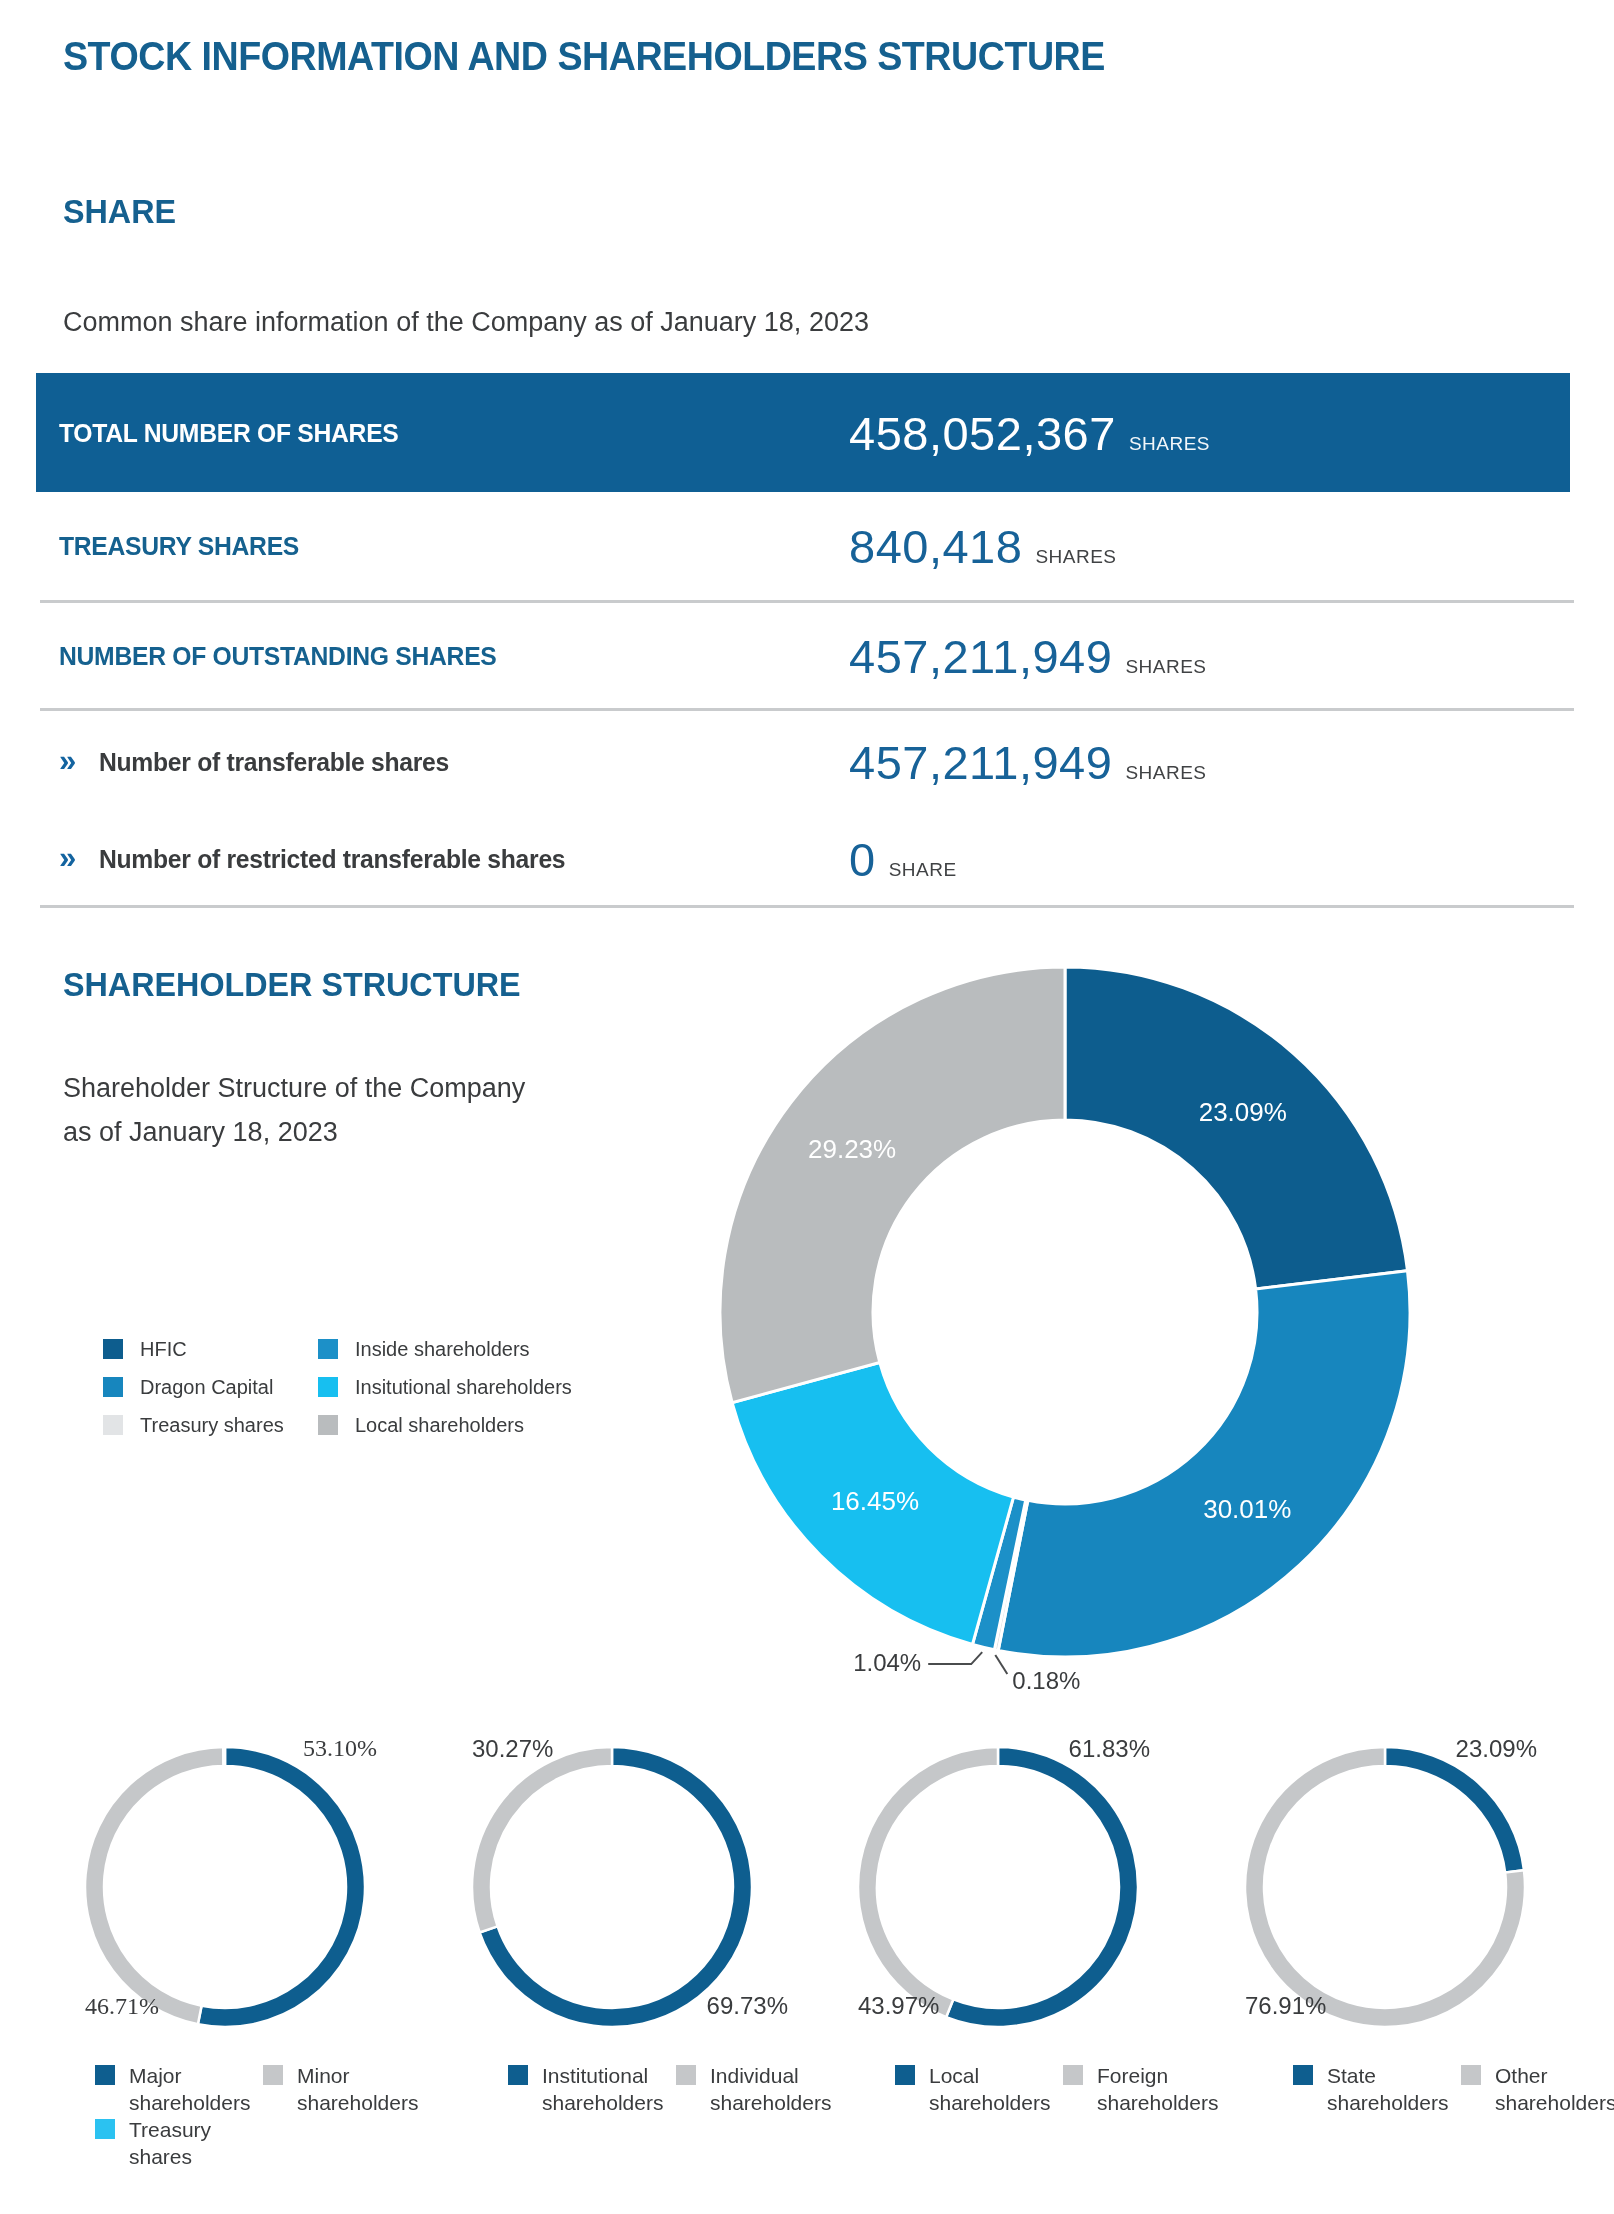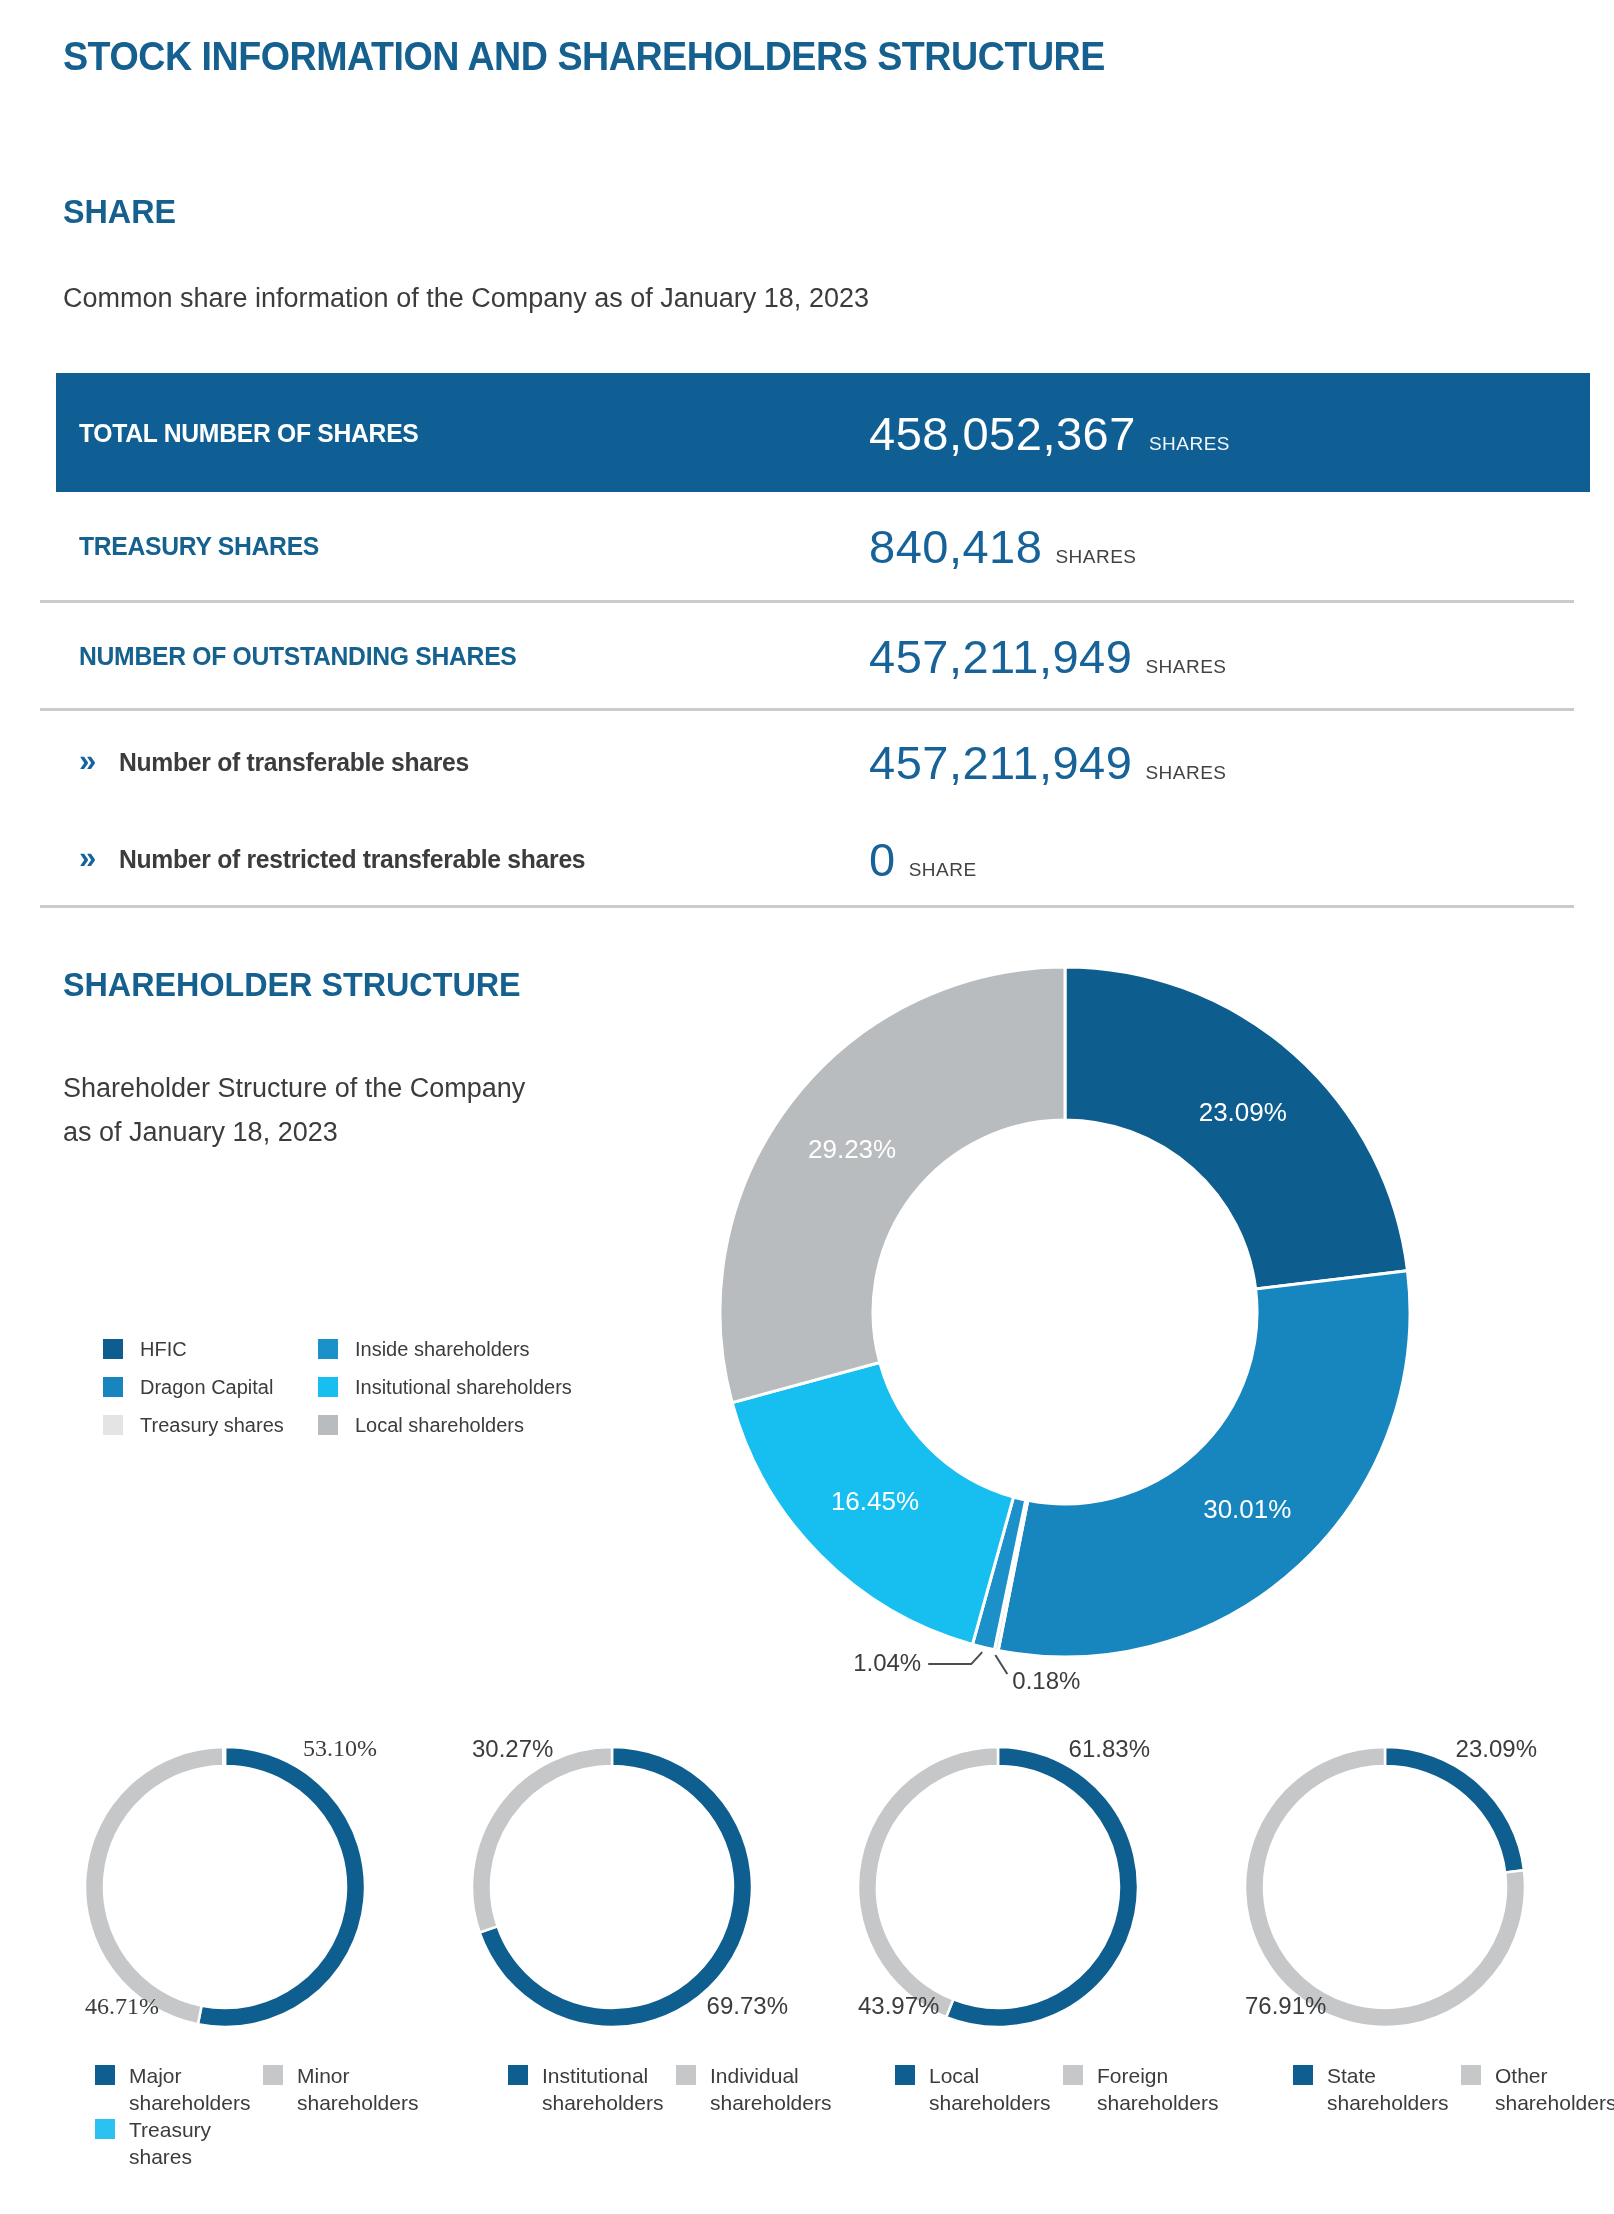--- a/index.html
+++ b/index.html
@@ -9,21 +9,21 @@
   .cond{letter-spacing:-0.5px;}
 
   .page-title{position:absolute;left:63px;top:34px;font-size:40px;font-weight:700;
               color:#15608F;transform:scaleX(.94);transform-origin:0 0;white-space:nowrap;}
   .sec-heading{position:absolute;left:63px;font-size:34px;font-weight:700;color:#15608F;
                transform:scaleX(.95);transform-origin:0 0;white-space:nowrap;}
   .subtitle{position:absolute;left:63px;font-size:27px;color:#3A3C3E;line-height:44px;}
 
   
   .band{position:absolute;left:40px;top:373px;width:1534px;height:119px;background:#0F5F94;}
-  .trow{position:absolute;left:56px;width:1534px;}
+  .trow{position:absolute;left:36px;width:1534px;}
   .trow .rlabel{position:absolute;left:23px;top:50%;transform:translateY(-50%) scaleX(.95);
                 transform-origin:0 50%;font-weight:700;font-size:26px;white-space:nowrap;letter-spacing:-0.3px;}
   .trow .rvalue{position:absolute;left:813px;top:50%;transform:translateY(-50%);white-space:nowrap;}
   .num{font-size:47px;font-weight:300;letter-spacing:.5px;}
   .unit{font-size:19px;margin-left:13px;letter-spacing:.5px;}
   .row-header .rlabel,.row-header .num{color:#FFFFFF;}
   .row-header .unit{color:rgba(255,255,255,.95);}
   .row-blue .rlabel{color:#15618F;}
   .row-blue .num,.row-sub .num{color:#176298;}
   .row-blue .unit,.row-sub .unit{color:#404244;}
@@ -59,21 +59,21 @@
   .sl-txt{font-size:21px;line-height:27px;color:#3A3C3E;max-width:150px;}
 </style>
 </head>
 <body>
 
 <div class="page">
 
   <div class="page-title cond">STOCK INFORMATION AND SHAREHOLDERS STRUCTURE</div>
 
   <div class="sec-heading" style="top:192px;">SHARE</div>
-  <div class="subtitle" style="top:276px;">Common share information of the Company as of January 18, 2023</div>
+  <div class="subtitle" style="top:300px;">Common share information of the Company as of January 18, 2023</div>
 
   <div class="band trow row-header" style="top:373px;height:119px;">
     <span class="rlabel">TOTAL NUMBER OF SHARES</span>
     <span class="rvalue"><span class="num">458,052,367</span><span class="unit">SHARES</span></span>
   </div>
 
   <div class="trow row-blue" style="top:492px;height:108px;">
     <span class="rlabel">TREASURY SHARES</span>
     <span class="rvalue"><span class="num">840,418</span><span class="unit">SHARES</span></span>
   </div>

